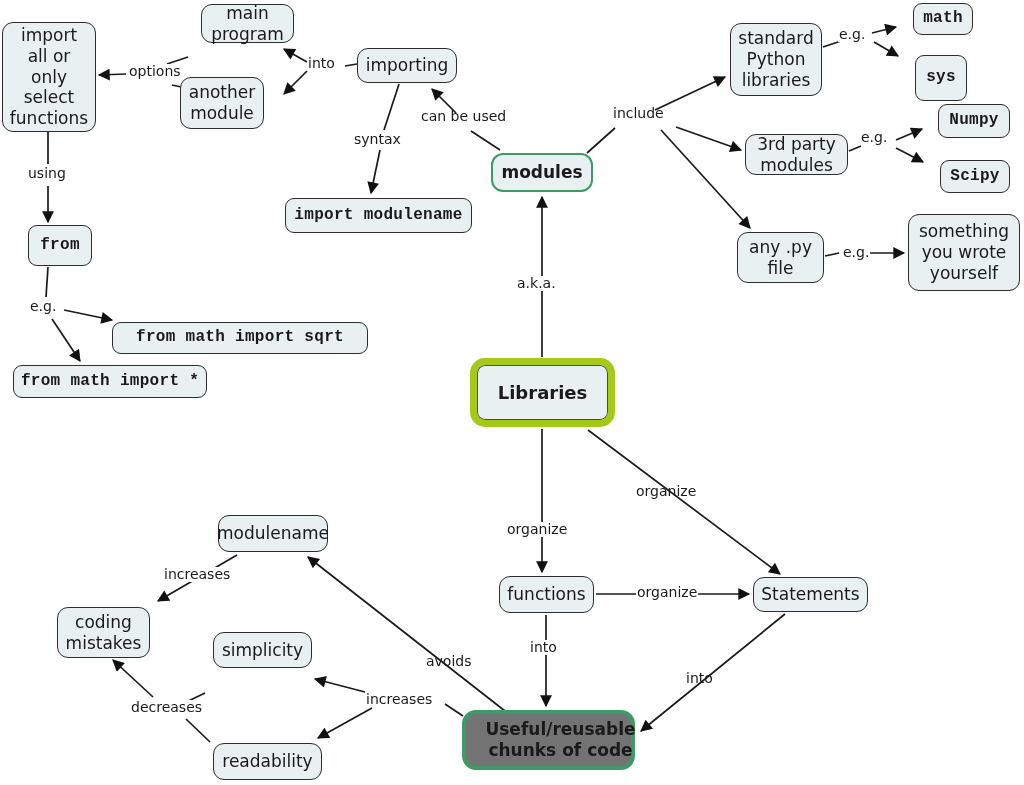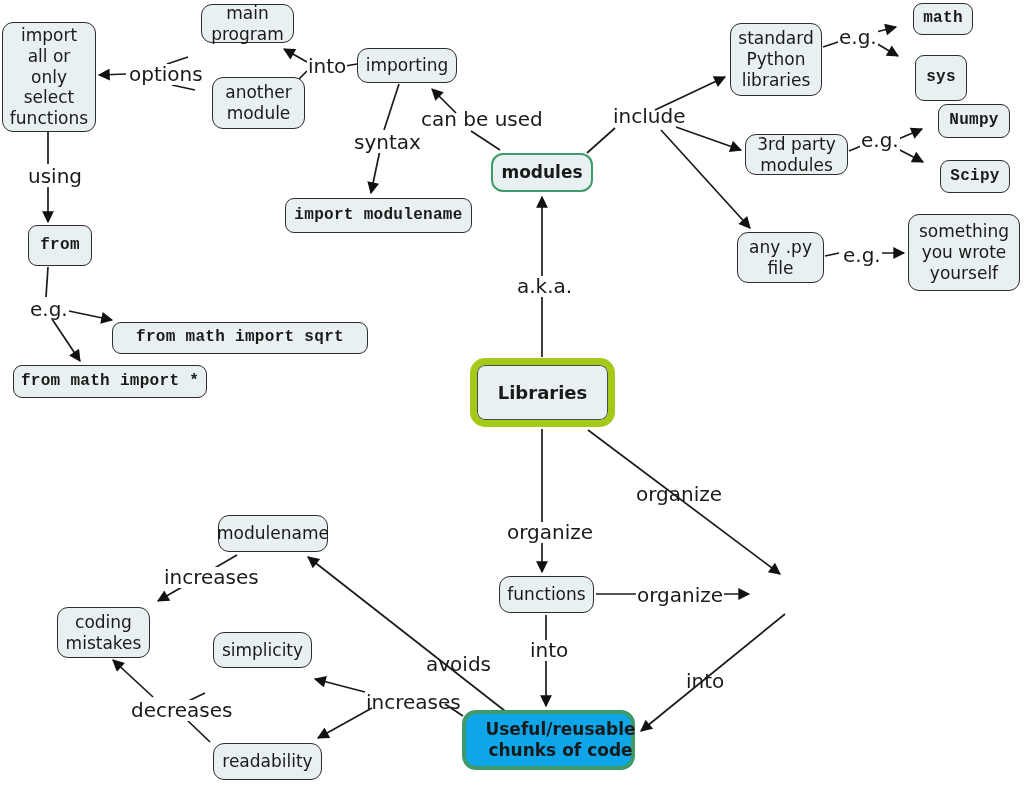--- a/index.html
+++ b/index.html
@@ -7,24 +7,24 @@
           font-family:"DejaVu Sans","Liberation Sans",sans-serif;color:#1a1a1a;overflow:hidden;}
   .edges{position:absolute;left:0;top:0;z-index:1;}
   .edges line{stroke:#1a1a1a;stroke-width:1.7;}
   .node{position:absolute;z-index:2;display:flex;align-items:center;justify-content:center;
         text-align:center;background:#e9f0f2;border:1.7px solid #2d2d2d;border-radius:11px;
         font-size:17px;line-height:1.22;box-sizing:border-box;}
   .node .nlabel{white-space:pre-line;}
   .node.mono{font-family:"Liberation Mono","DejaVu Sans Mono",monospace;font-weight:bold;
              font-size:16px;letter-spacing:.3px;border-radius:9px;margin-left:12px;}
   .node.green{border:2.5px solid #3e9a68;font-weight:bold;border-radius:12px;}
-  .node.green-thick{border:4.5px solid #3e9a68;font-weight:bold;background:#0ea5e9;border-radius:14px;padding-left:24px;}
+  .node.green-thick{border:4.5px solid #3e9a68;font-weight:bold;background:#737373;border-radius:14px;padding-left:24px;}
   .node.brand{border:7px solid #a5c917;font-weight:bold;font-size:18px;border-radius:15px;
               box-shadow:inset 0 0 0 1px #4a4a4a;}
-  .elabel{position:absolute;z-index:3;background:#ffffff;font-size:20px;line-height:1.05;
+  .elabel{position:absolute;z-index:3;background:#ffffff;font-size:14px;line-height:1.05;
           padding:0 1px;white-space:nowrap;}
   .elabel.clear{background:transparent;}
 </style>
 </head>
 <body>
 
 <div class="canvas">
 
   <svg class="edges" width="1024" height="785" viewBox="0 0 1024 785">
     <defs>
@@ -81,21 +81,21 @@
       <span class="nlabel">import
 all or
 only
 select
 functions</span>
     </div>
   <div class="node" style="left:201px;top:4px;width:93px;height:39px">
       <span class="nlabel">main
 program</span>
     </div>
-  <div class="node" style="left:212px;top:77px;width:93px;height:52px">
+  <div class="node" style="left:180px;top:77px;width:84px;height:52px">
       <span class="nlabel">another
 module</span>
     </div>
   <div class="node" style="left:357px;top:48px;width:100px;height:35px">
       <span class="nlabel">importing</span>
     </div>
   <div class="node mono" style="left:273px;top:198px;width:187px;height:35px">
       <span class="nlabel">import modulename</span>
     </div>
   <div class="node green" style="left:491px;top:153px;width:102px;height:39px">
@@ -152,20 +152,23 @@
     </div>
   <div class="node" style="left:213px;top:632px;width:99px;height:36px">
       <span class="nlabel">simplicity</span>
     </div>
   <div class="node" style="left:213px;top:743px;width:109px;height:37px">
       <span class="nlabel">readability</span>
     </div>
   <div class="node" style="left:499px;top:576px;width:95px;height:37px">
       <span class="nlabel">functions</span>
     </div>
+  <div class="node" style="left:753px;top:577px;width:115px;height:35px">
+      <span class="nlabel">Statements</span>
+    </div>
   <div class="node green-thick" style="left:462px;top:710px;width:173px;height:60px">
       <span class="nlabel">Useful/reusable
 chunks of code</span>
     </div>
 
   <div class="elabel" style="left:128px;top:64px">options</div>
   <div class="elabel" style="left:307px;top:56px">into</div>
   <div class="elabel" style="left:353px;top:132px">syntax</div>
   <div class="elabel clear" style="left:420px;top:109px">can be used</div>
   <div class="elabel clear" style="left:612px;top:106px">include</div>

